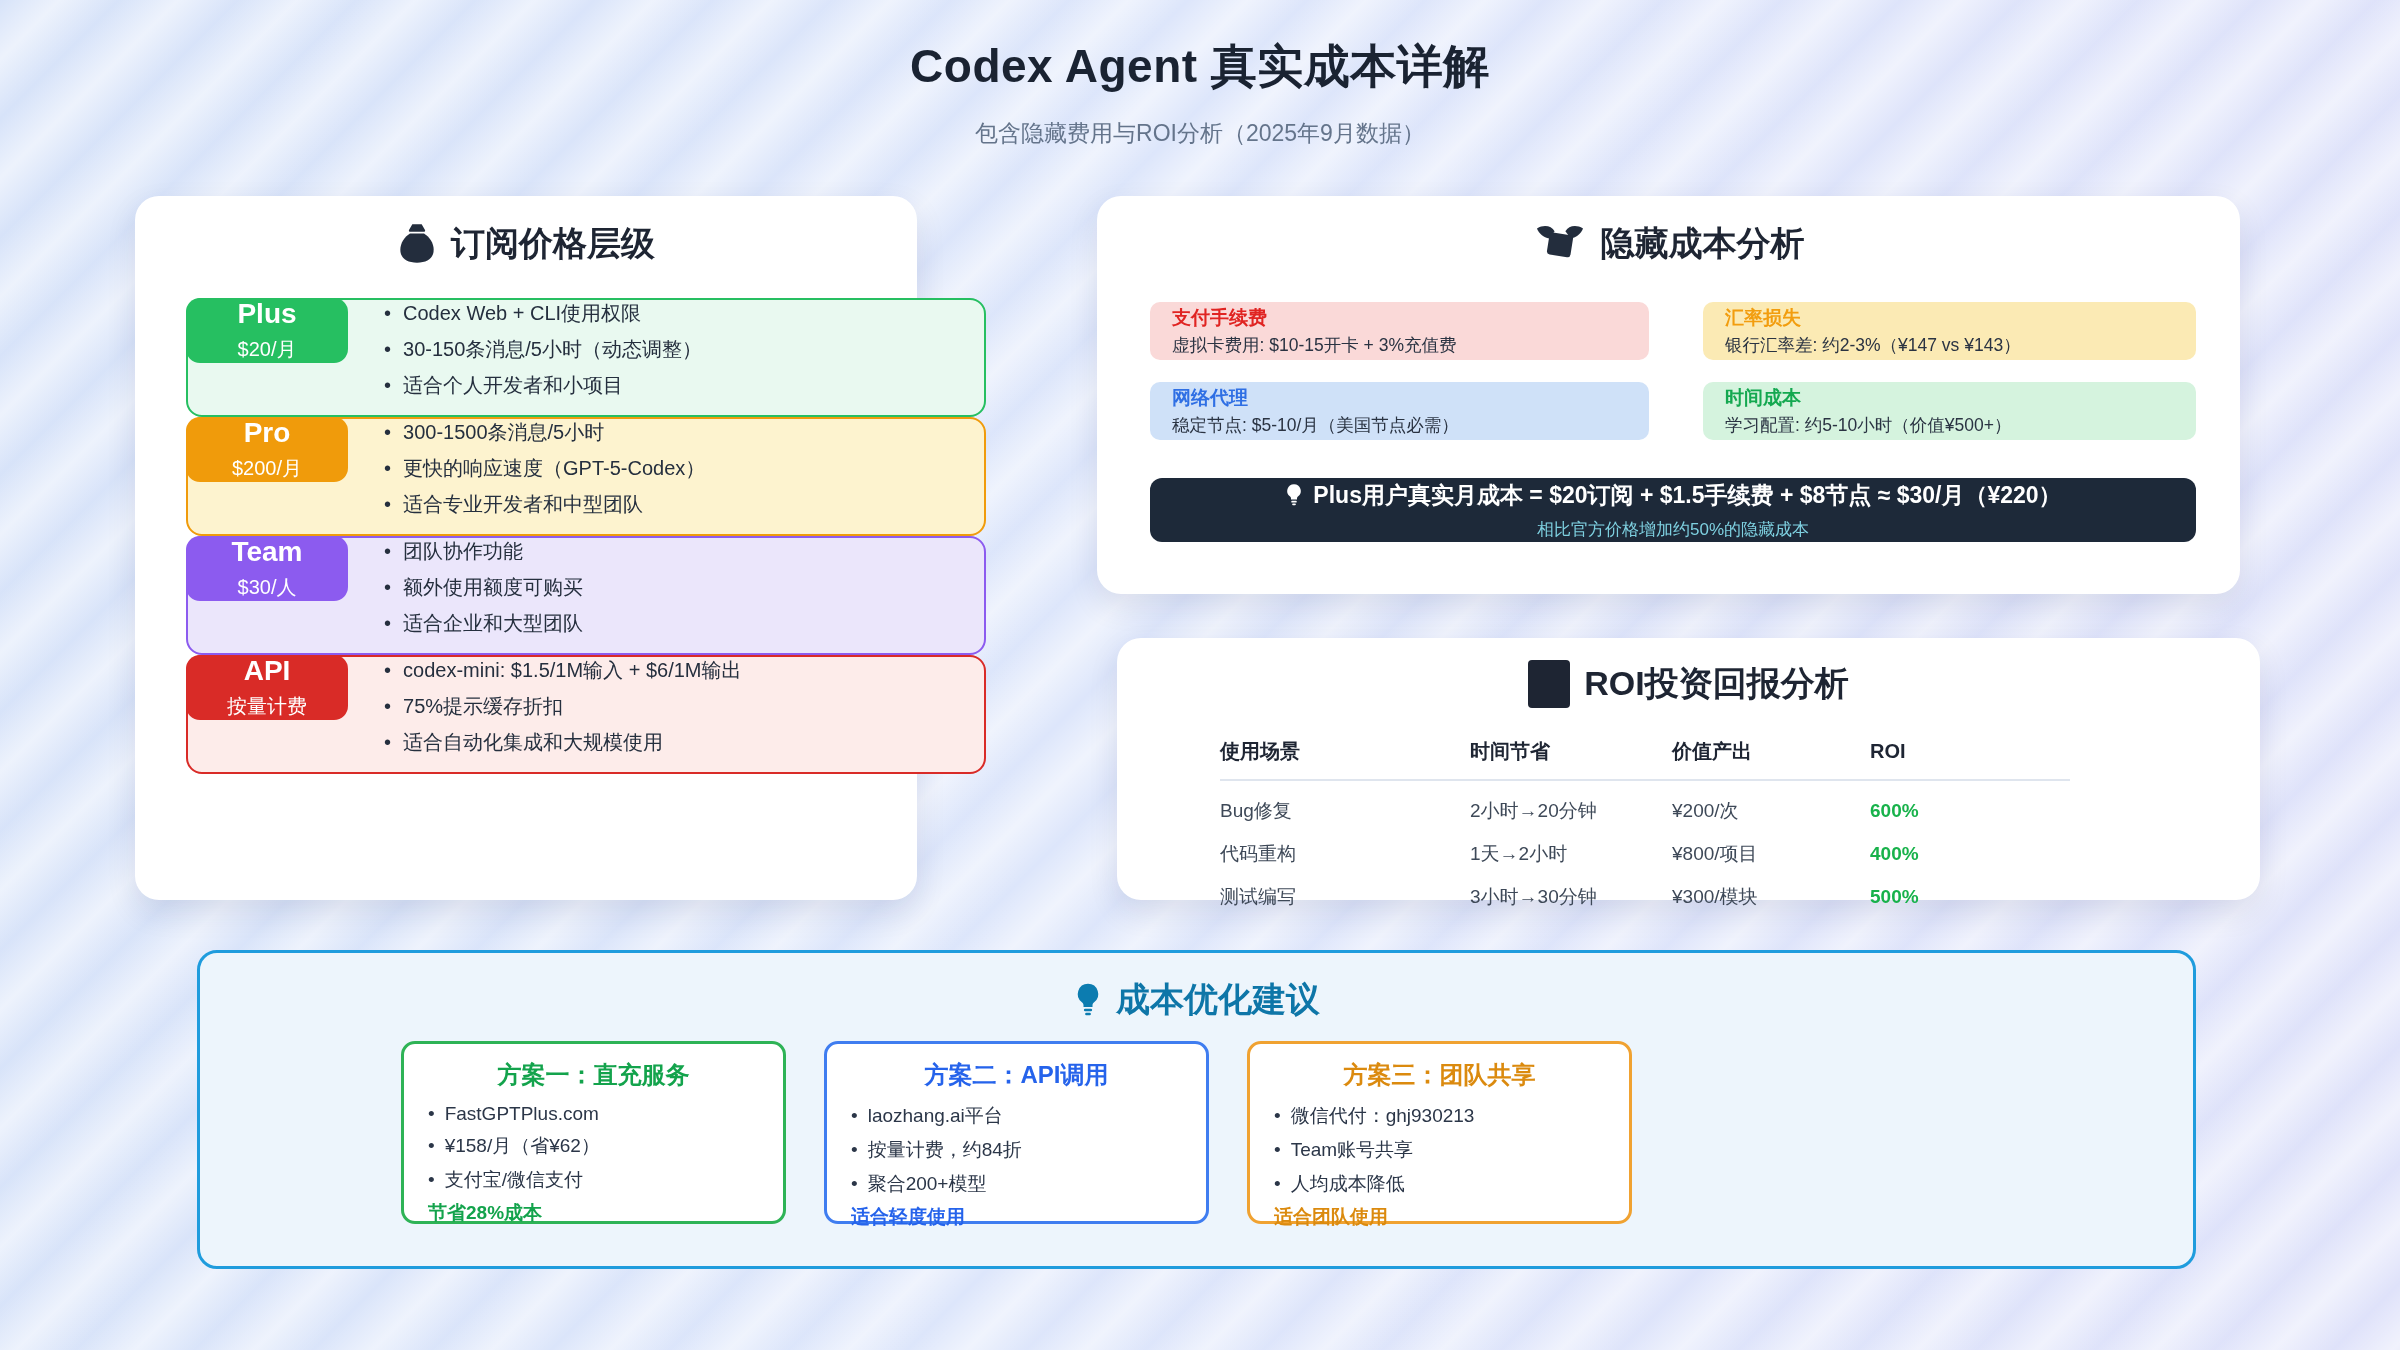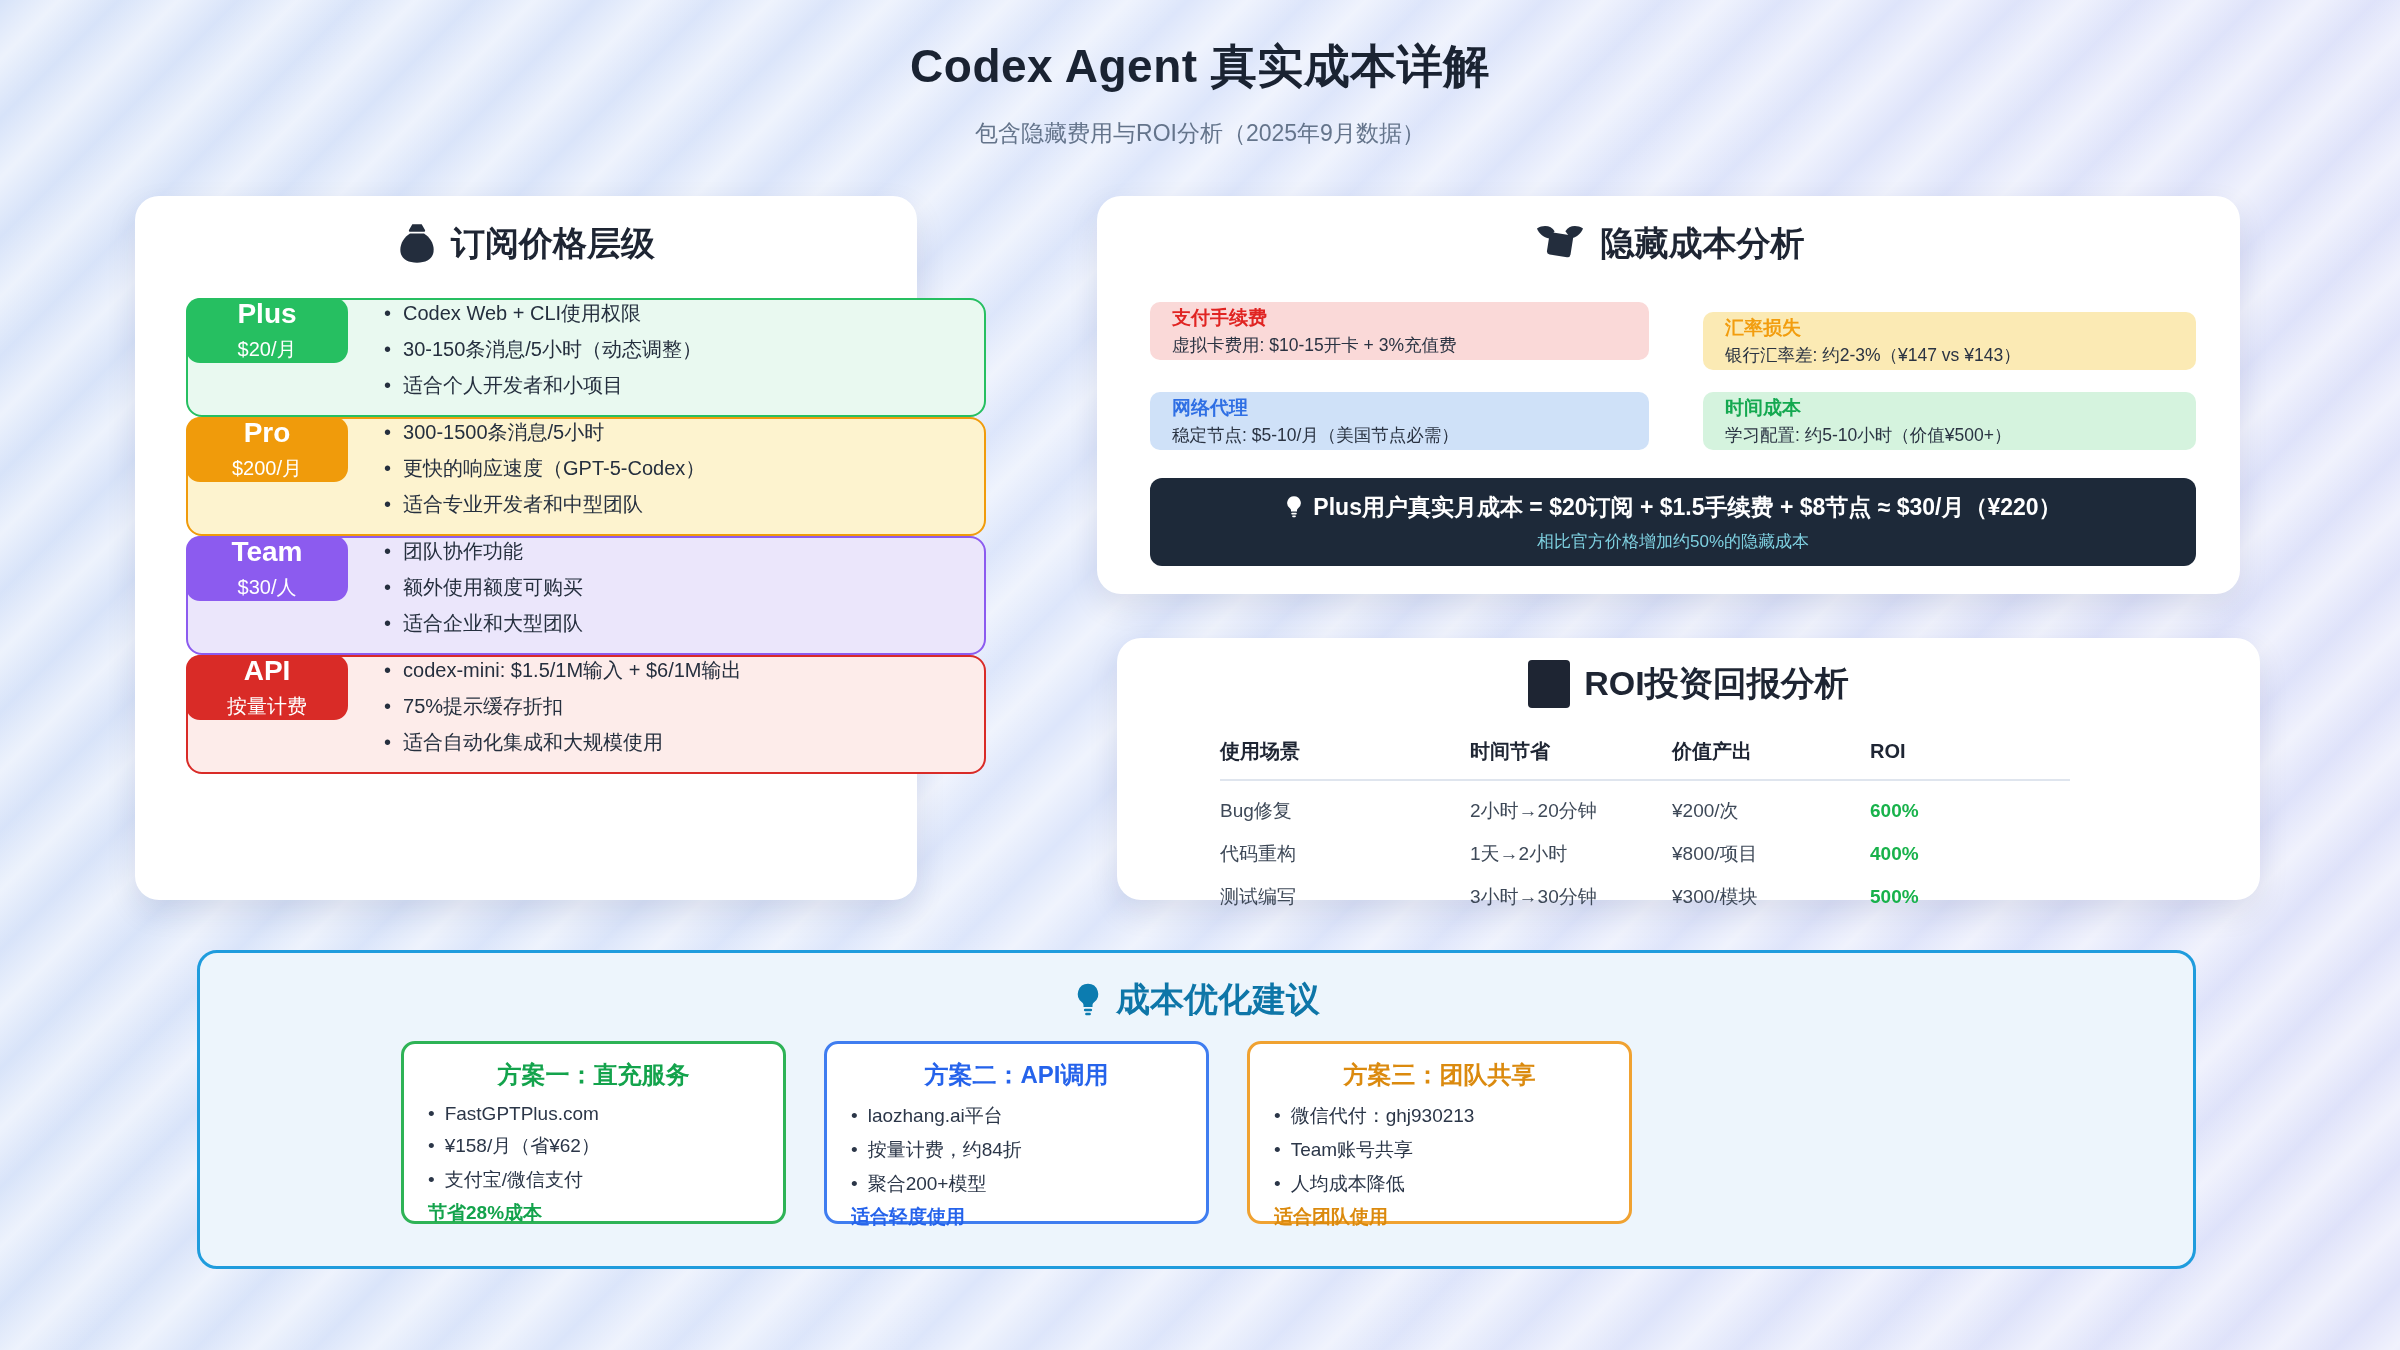--- a/index.html
+++ b/index.html
@@ -47,25 +47,25 @@
   .tier3 { border-color:#d92b27; background:#fdecea; } .tier3 .tier-badge { background:#d92b27; }
 
   
   .cost-grid { position:absolute; left:53px; top:106px; width:1046px;
     display:grid; grid-template-columns:499px 493px; column-gap:54px; row-gap:22px; }
   .cost-box { height:58px; border-radius:10px; padding:0 22px;
     display:flex; flex-direction:column; justify-content:center; gap:2px; }
   .cost-label { font-size:19px; font-weight:700; }
   .cost-desc { font-size:17.5px; color:#2a3342; }
   .cost0 { background:#fad9d8; } .cost0 .cost-label { color:#e02422; }
-  .cost1 { background:#fbeab4;margin-top:10px; } .cost1 .cost-label { color:#f29d0e; }
+  .cost1 { background:#fbeab4; } .cost1 .cost-label { color:#f29d0e; }
   .cost2 { background:#cfe1f8; } .cost2 .cost-label { color:#2f6fe4; }
   .cost3 { background:#d5f3de; } .cost3 .cost-label { color:#14a850; }
 
-  .summary-banner { position:absolute; left:53px; top:282px; width:1046px; height:88px;
+  .summary-banner { position:absolute; left:53px; top:282px; width:1046px; height:64px;
     background:#1d2939; border-radius:12px;
     display:flex; flex-direction:column; justify-content:center; align-items:center; gap:7px; }
   .summary-main { display:flex; align-items:center; gap:9px;
     font-size:23px; font-weight:700; color:#ffffff; }
   .summary-sub { font-size:17px; color:#7ed0e0; }
 
   
   .roi-table { position:absolute; left:103px; top:100px; width:850px; }
   .roi-grid { display:grid; grid-template-columns:250px 202px 198px 200px; align-items:center; }
   .roi-head { font-size:20px; font-weight:700; color:#1e2533; }

